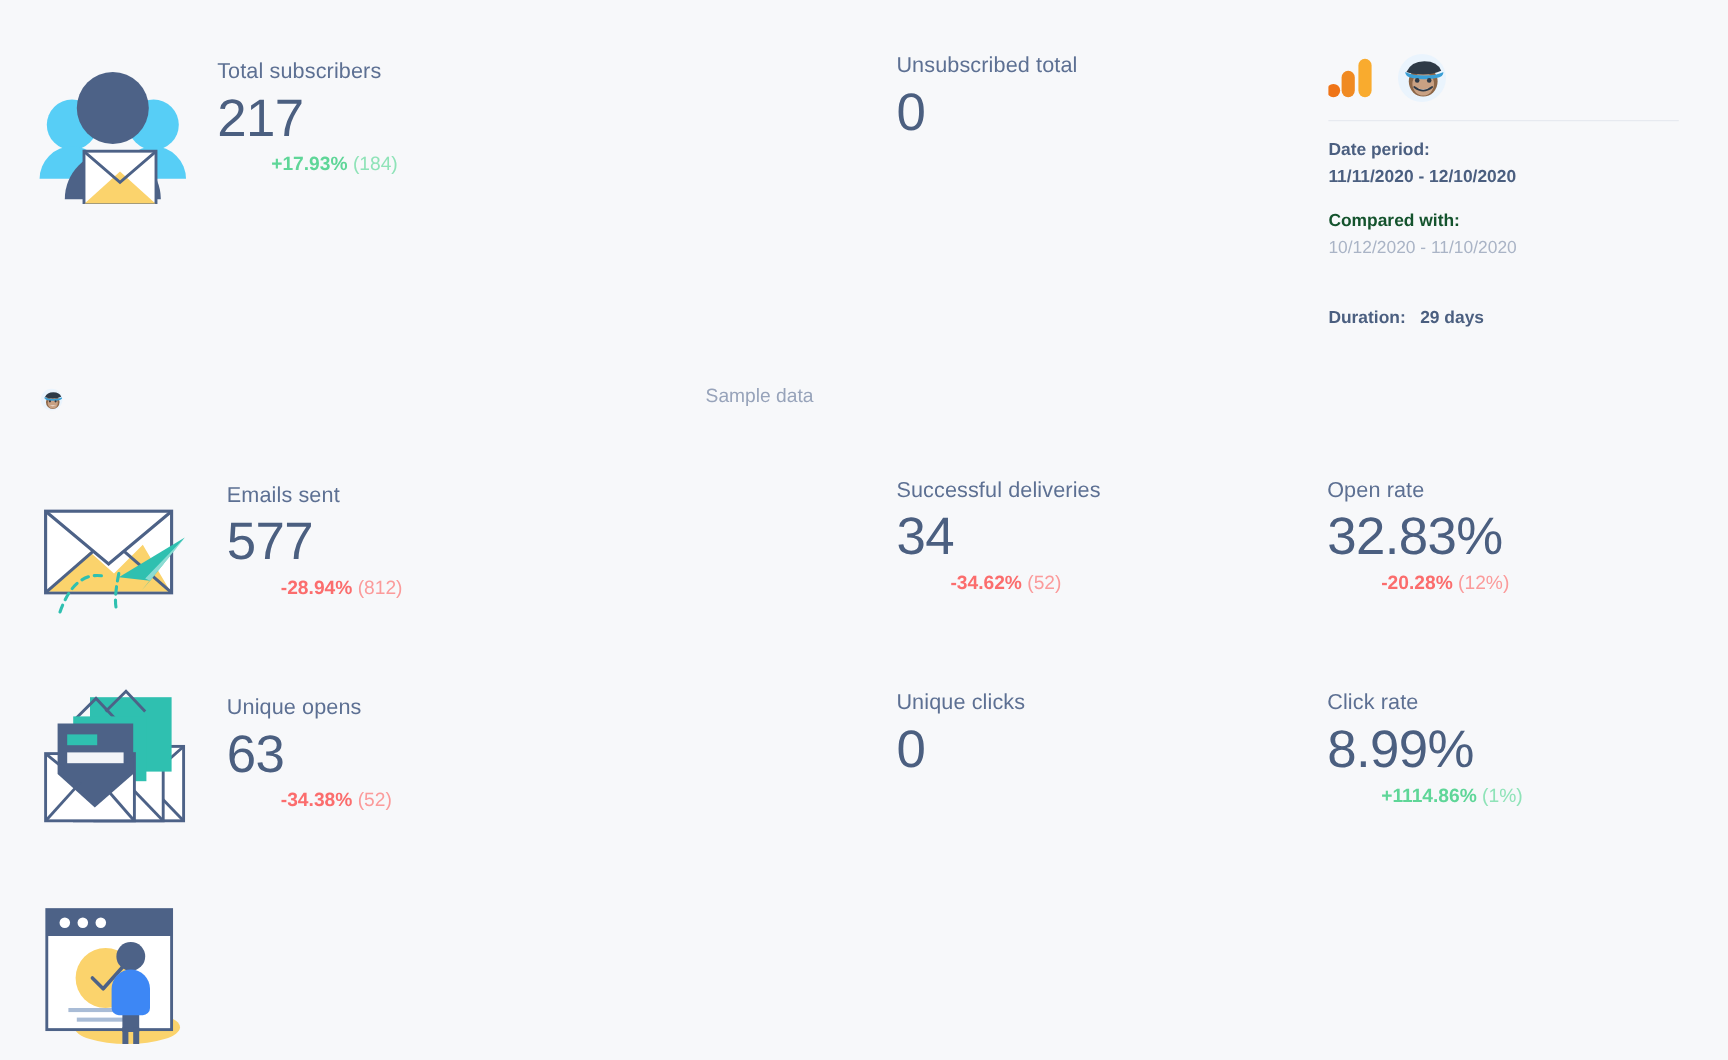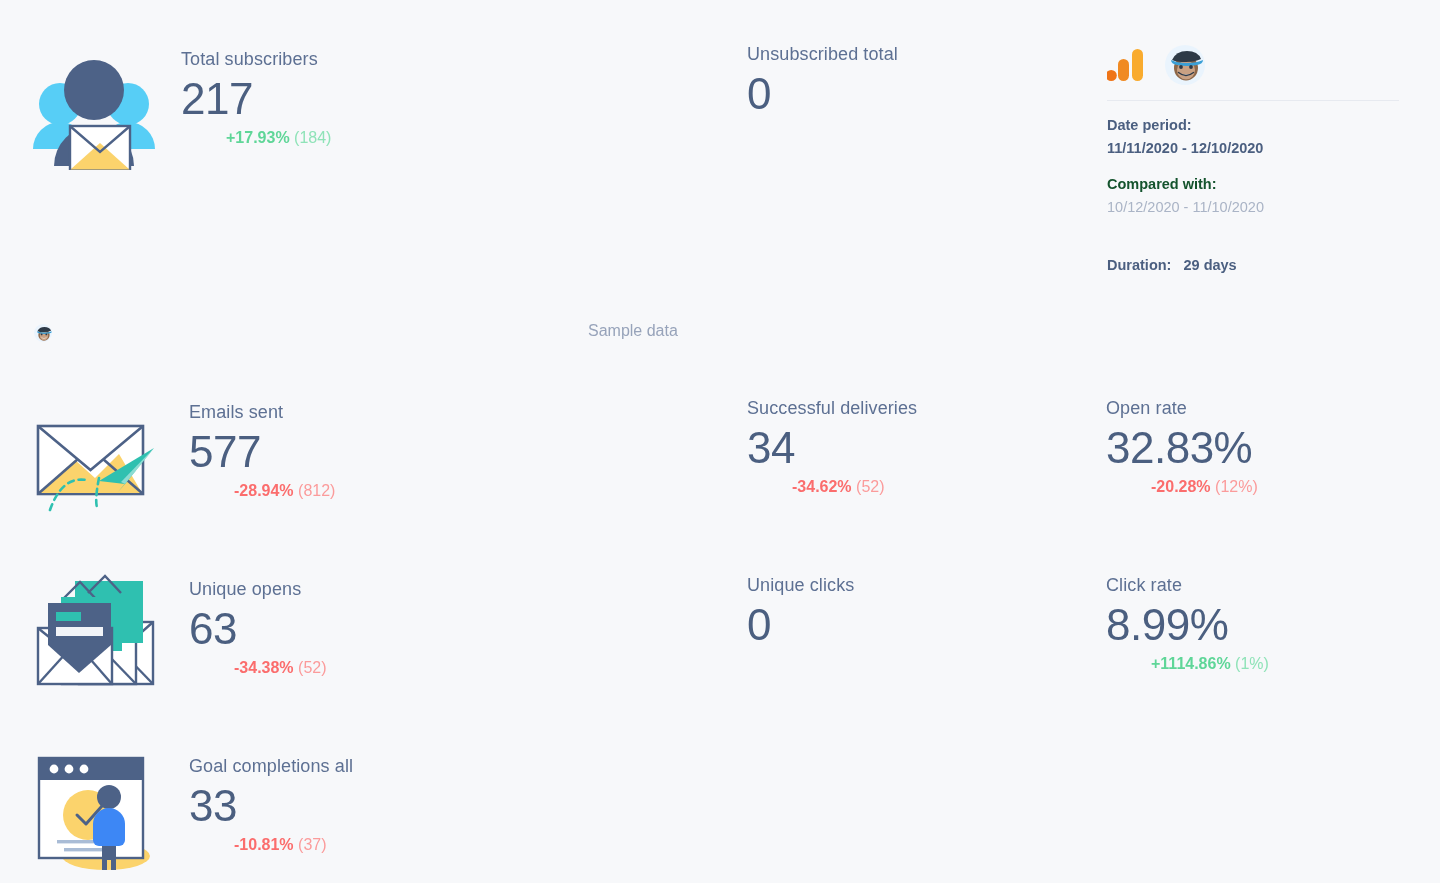--- a/index.html
+++ b/index.html
@@ -339,22 +339,14 @@
       <path d="M44 63 L53 72 L69 54" fill="none" stroke="#4d6287" stroke-width="3" stroke-linecap="round" stroke-linejoin="round"></path>
       <rect x="24" y="88" width="47" height="3.4" fill="#a9bcd6"></rect>
       <rect x="31" y="96" width="40" height="3.4" fill="#a9bcd6"></rect>
       <rect x="69" y="77" width="14" height="31" fill="#4d6287"></rect>
       <path d="M69 104 h5 v14 h-5 z M78 104 h5 v14 h-5 z" fill="#4d6287"></path>
       <circle cx="76" cy="45" r="12" fill="#4d6287"></circle>
       <path d="M60 72 a16 16 0 0 1 32 0 v16 a6 6 0 0 1 -6 6 h-20 a6 6 0 0 1 -6 -6 z" fill="#3d87f5"></path>
     </svg>
   </div>
 
-  <div class="metric" style="left:189px; top:755px;">
-    <div class="metric-label">Goal completions all</div>
-    <div class="metric-value">33</div>
-    <div class="metric-delta down">
-      <span class="pct">-10.81%</span>
-      <span class="prev">(37)</span>
-    </div>
-  </div>
 
 </div>
 
 </body></html>

